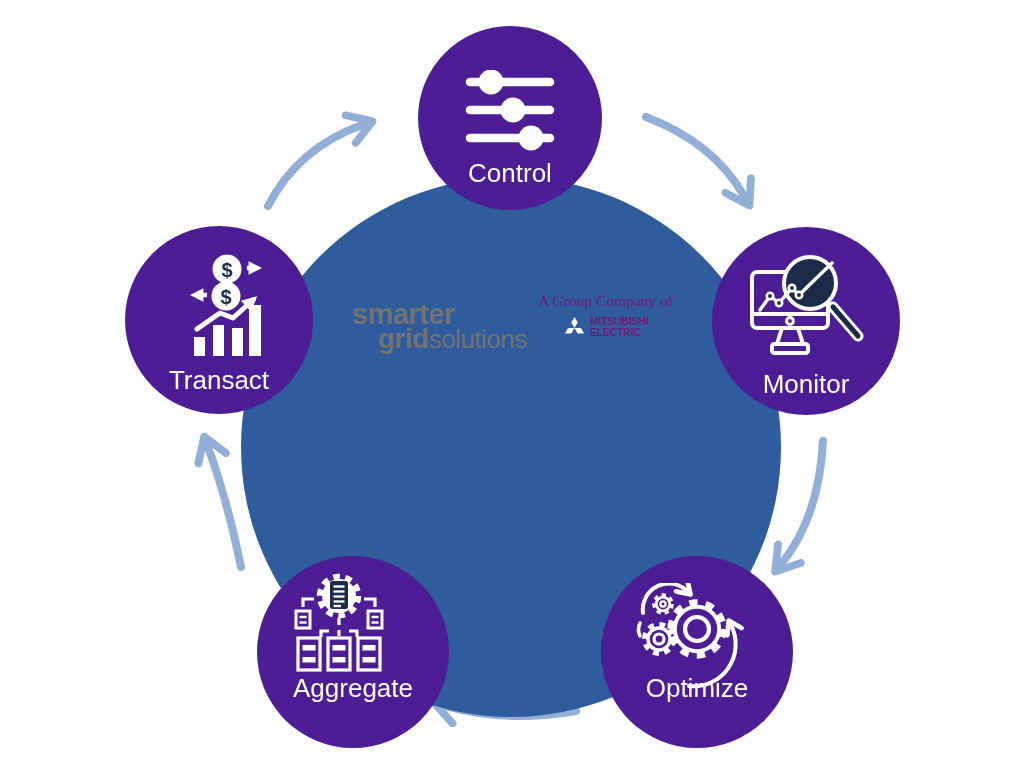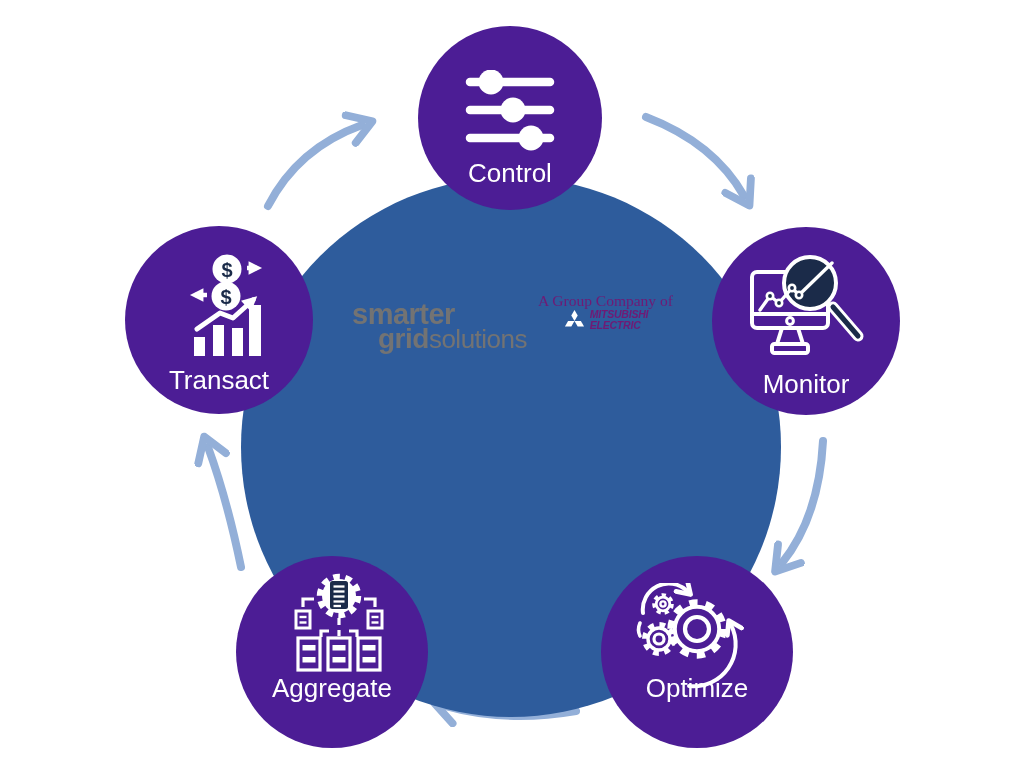--- a/index.html
+++ b/index.html
@@ -18,29 +18,29 @@
     font-size:118px;font-weight:400;color:#fff;letter-spacing:1px;line-height:1.05;
   }
   
   #sgs-logo{left:352px;top:288px;width:170px;color:#737373;margin-top:12px;}
   .sgs-line1{font-size:29px;font-weight:700;letter-spacing:-0.5px;line-height:1;}
   .sgs-line2{font-size:28px;font-weight:700;letter-spacing:-0.5px;line-height:1;margin-top:-4px;padding-left:26px;}
   .sgs-light{font-weight:300;font-size:26px;letter-spacing:-0.5px;}
   
   #partner-block{left:533px;top:292px;width:145px;color:#701a75;text-align:center;}
   .partner-tagline{font-family:"Liberation Serif","DejaVu Serif",serif;font-size:15.5px;line-height:1.1;}
-  .brand-row{display:flex;align-items:center;justify-content:center;gap:4px;font-style:italic;}
+  .brand-row{display:flex;align-items:center;justify-content:center;gap:4px;margin-top:7px;}
   .brand-text{font-size:10.5px;font-weight:700;line-height:1.05;letter-spacing:-0.2px;text-align:left;}
   
   .node{border-radius:50%;background:#4c1d95;}
   #node-control{left:418px;top:26px;width:184px;height:184px;}
   #node-monitor{left:712px;top:227px;width:188px;height:188px;}
   #node-transact{left:125px;top:226px;width:188px;height:188px;}
   #node-optimize{left:601px;top:556px;width:192px;height:192px;}
-  #node-aggregate{left:236px;top:556px;width:192px;height:192px;}
+  #node-aggregate{left:257px;top:556px;width:192px;height:192px;}
   .node-label{position:absolute;left:0;width:100%;text-align:center;color:#fff;
     font-size:26px;font-weight:400;line-height:30px;}
   #node-control .node-label{top:132px;}
   #node-monitor .node-label{top:142px;}
   #node-transact .node-label{top:139px;}
   #node-optimize .node-label{top:117px;}
   #node-aggregate .node-label{top:117px;}
   svg{display:block;}
 </style>
 </head>

